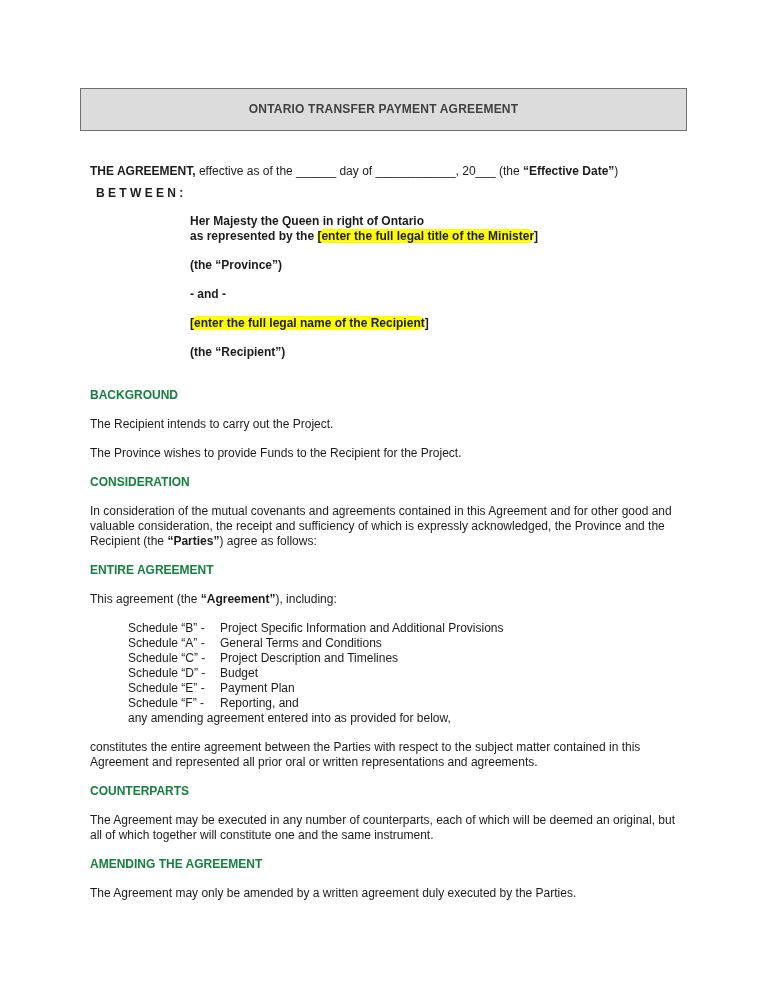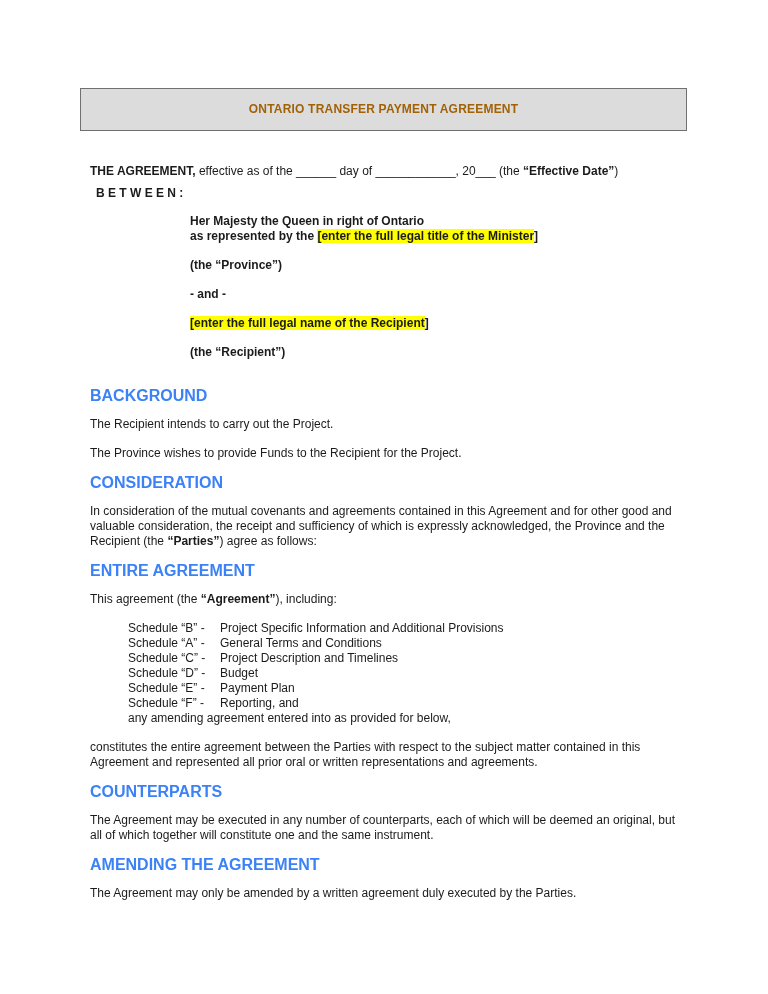--- a/index.html
+++ b/index.html
@@ -25,36 +25,36 @@
     margin: 0 -9px 33px -10px;
     background: var(--boxbg);
     border: 1px solid var(--boxborder);
     display: flex;
     align-items: center;
     justify-content: center;
   }
   .title-box .title-text {
     font-weight: bold;
     letter-spacing: 0.2px;
-    color: #a16207;
+    color: #404040;
   }
   p { margin: 0 0 14px 0; }
   .intro-line { margin-bottom: 7px; }
   .between-line { font-weight: bold; margin-bottom: 13px; padding-left: 6px; }
   b, .bold { font-weight: bold; }
   .party-block { margin-left: 100px; }
   .party-block p { font-weight: bold; margin-bottom: 14px; }
   .party-block p.tight { margin-bottom: 0; }
   .party-block p.last { margin-bottom: 28px; }
-  .hl { background: var(--hl); }
+  .hl { background: var(--hl); border-radius: 7px; }
   h2.sec-heading {
-    font-size: 16px;
+    font-size: 12px;
     line-height: 15px;
     font-weight: bold;
-    color: #3b82f6;
+    color: #15803d;
     margin: 0 0 14px 0;
   }
   .sched-list { margin: 0 0 14px 38px; }
   .sched-row { display: flex; }
   .sched-label { flex: 0 0 92px; }
   .sched-desc { flex: 1; }
   .sched-amend { margin: 0; }
 </style>
 </head>
 <body>

